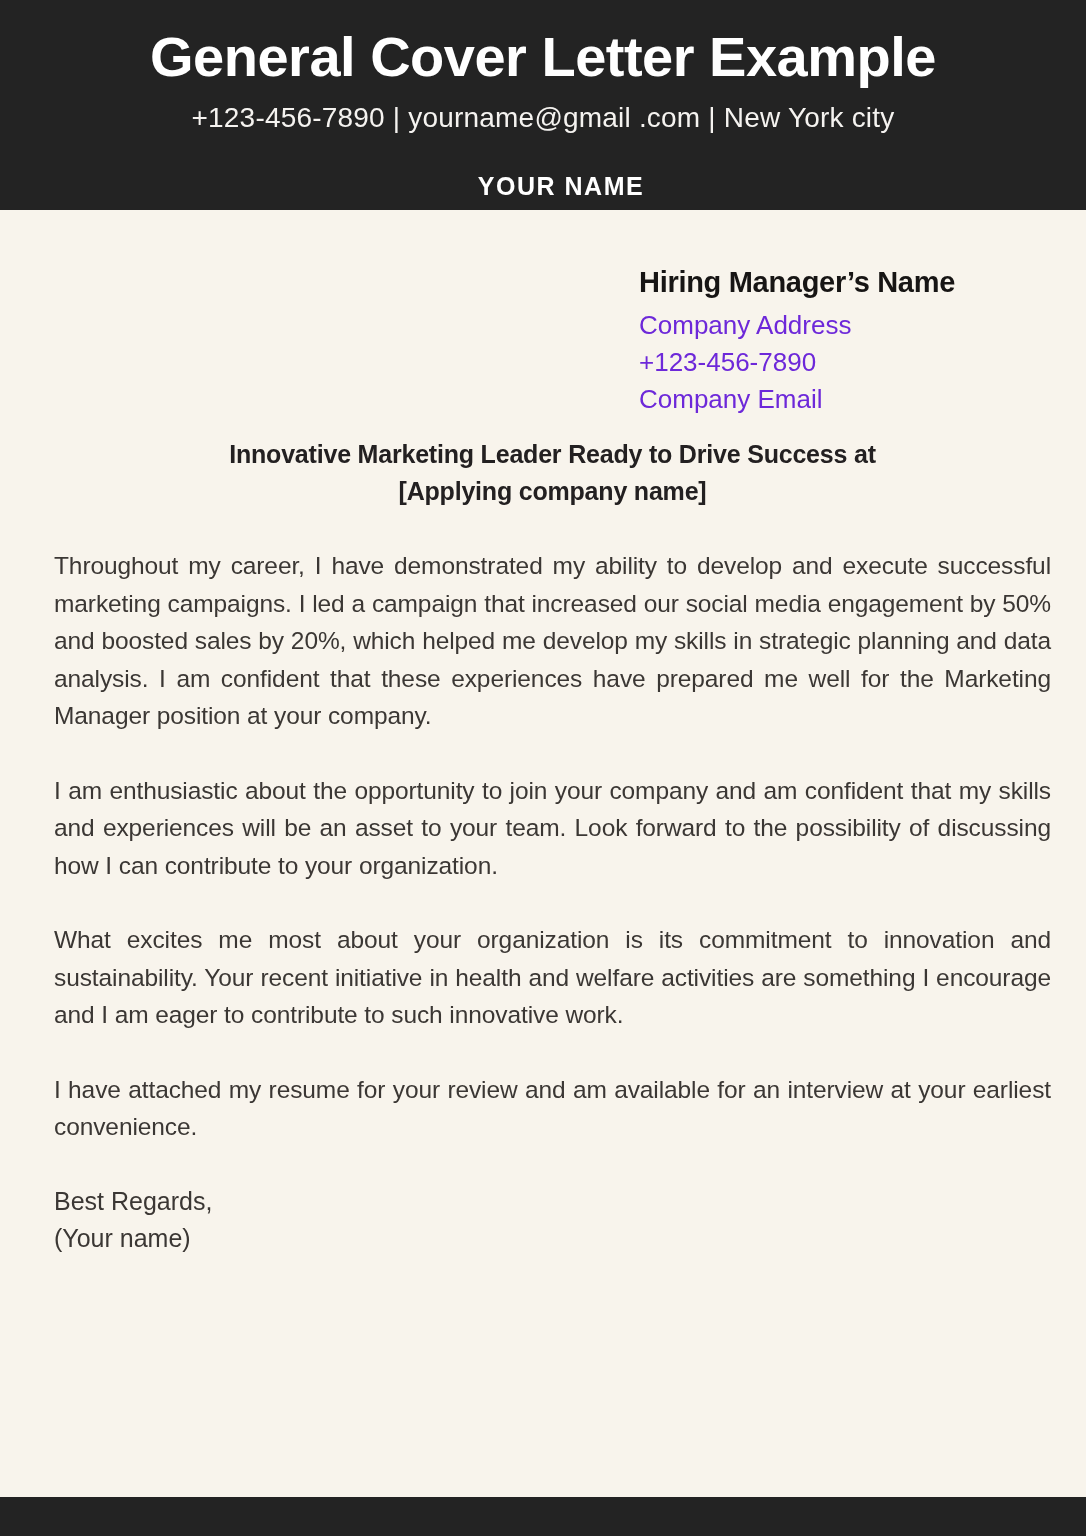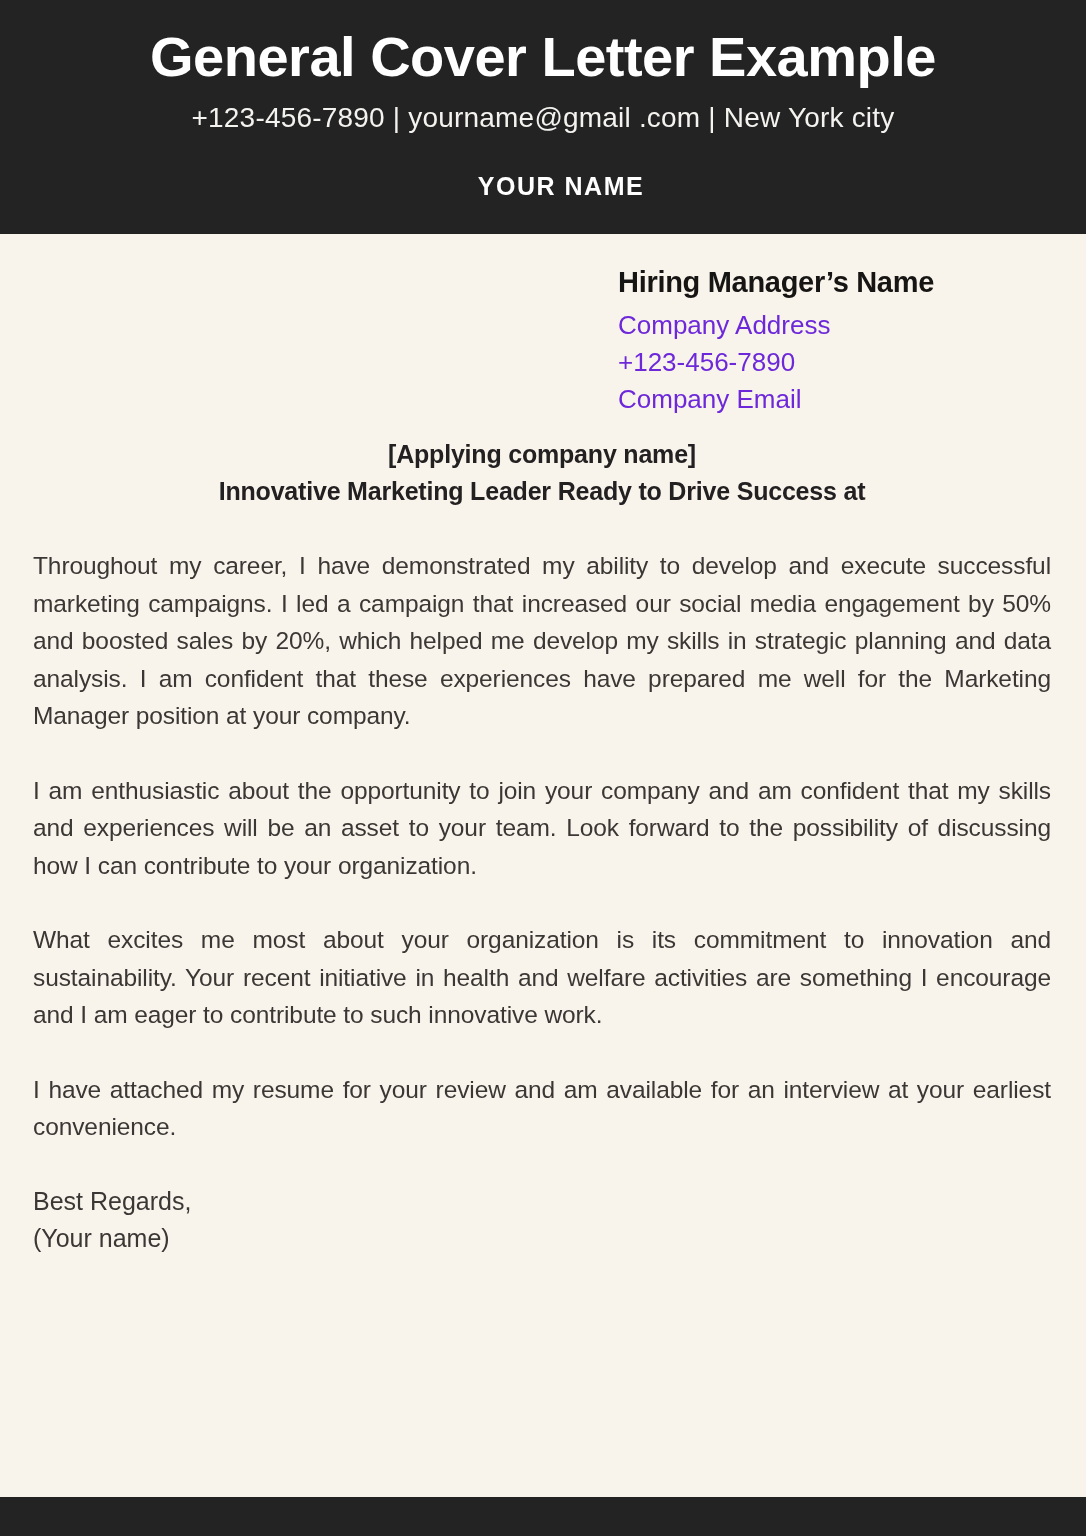--- a/index.html
+++ b/index.html
@@ -14,21 +14,21 @@
     display: flex;
     flex-direction: column;
     overflow: hidden;
   }
 
   
   .header {
     background: #232323;
     color: #ffffff;
     text-align: center;
-    height: 234px;
+    height: 210px;
     padding-top: 26px;
     flex: 0 0 auto;
   }
   .header h1 {
     font-size: 56px;
     font-weight: 800;
     letter-spacing: -0.5px;
     line-height: 1.1;
     margin-bottom: 14px;
   }
@@ -42,22 +42,23 @@
   .header .your-name {
     font-size: 25px;
     font-weight: 700;
     letter-spacing: 1.5px;
     padding-left: 36px;
   }
 
   
   .letter {
     flex: 1 1 auto;
-    padding: 32px 35px 0 33px;
+    padding: 32px 35px 0 54px;
     color: #3b3734;
+    margin-top: 24px;
   }
 
   .recipient { margin-left: 585px; }
   .recipient .recipient-name {
     font-size: 29px;
     font-weight: 700;
     color: #171514;
     margin-bottom: 8px;
     letter-spacing: -0.3px;
   }
@@ -123,22 +124,22 @@
   <main class="letter">
 
     <section class="recipient">
       <div class="recipient-name">Hiring Manager’s Name</div>
       <div class="recipient-line">Company Address</div>
       <div class="recipient-line">+123-456-7890</div>
       <div class="recipient-line">Company Email</div>
     </section>
 
     <div class="subject">
+      <div>Innovative Marketing Leader Ready to Drive Success at</div>
       <div>[Applying company name]</div>
-      <div>Innovative Marketing Leader Ready to Drive Success at</div>
     </div>
 
 
 
     <p class="para">Throughout my career, I have demonstrated my ability to develop and execute successful marketing campaigns. I led a campaign that increased our social media engagement by 50% and boosted sales by 20%, which helped me develop my skills in strategic planning and data analysis.  I am confident that these experiences have prepared me well for the Marketing Manager position at your company.</p>
 
     <p class="para">I am enthusiastic about the opportunity to join your company and am confident that my skills and experiences will be an asset to your team. Look forward to the possibility of discussing how I can contribute to your organization.</p>
 
     <p class="para">What excites me most about your organization is its commitment to innovation and sustainability. Your recent initiative in health and welfare activities are something I encourage and I am eager to contribute to such innovative work.</p>
 

